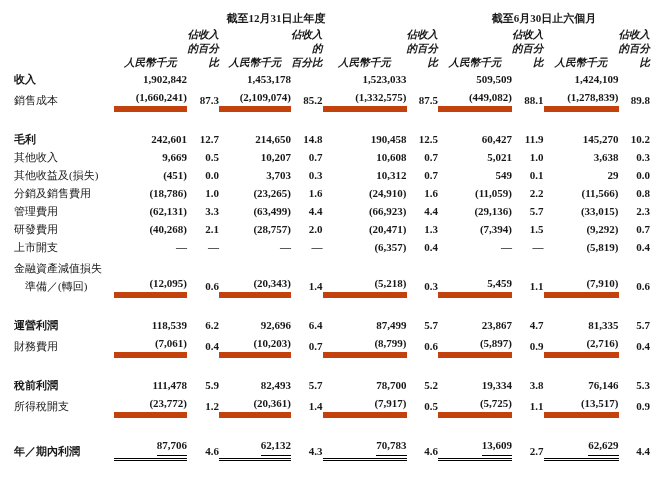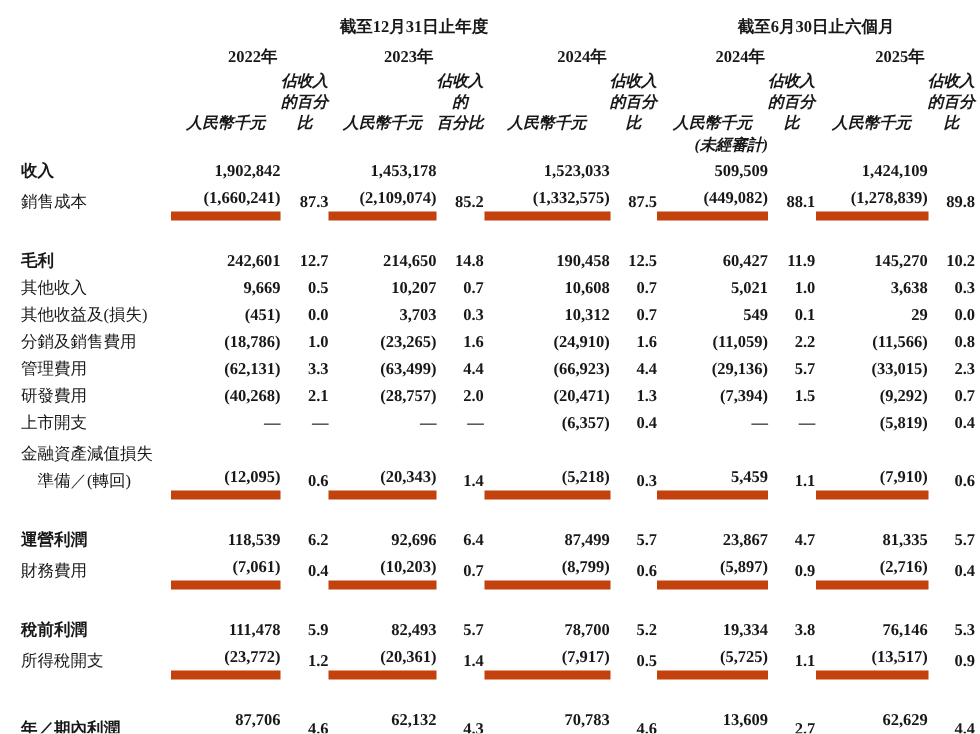--- a/index.html
+++ b/index.html
@@ -10,21 +10,21 @@
   }
   table{border-collapse:collapse;table-layout:fixed;margin:8px 0 0 14px;}
   th,td{padding:0;font-size:11px;line-height:18px;font-weight:normal;vertical-align:bottom;}
   .num{font-weight:bold;white-space:nowrap;}
   .lbl{text-align:left;white-space:nowrap;}
   .amt,.pct{text-align:right;white-space:nowrap;}
   thead th{white-space:nowrap;}
   .group{text-align:center;font-weight:bold;line-height:20px;}
   .year{text-align:right;font-weight:bold;line-height:20px;padding-right:2px;}
   .unit-h{text-align:center;font-style:italic;font-weight:bold;font-size:10.5px;line-height:14px;}
-  .pct-h{font-style:italic;font-weight:bold;font-size:10.5px;line-height:14px;}
+  .pct-h{text-align:right;font-style:italic;font-weight:bold;font-size:10.5px;line-height:14px;}
   .pct-h .l{display:block;}
   .note-h{text-align:right;font-style:italic;font-weight:bold;font-size:10.5px;line-height:15px;height:15px;}
   tr.bold .lbl{font-weight:bold;}
   td.u1{border-bottom:6px solid #c2410c;}
   td.u2{border-bottom:3px double #000;padding-bottom:2px;}
   td.u2 .num{border-bottom:1px solid #000;padding-bottom:1px;display:inline-block;}
   tr.spacer td{height:18px;line-height:18px;font-size:1px;border:none;}
   tr.row2 td{height:36px;}
   .lbl .line2{padding-left:11px;}
 </style>
@@ -47,33 +47,20 @@
         <col style="width:30px">
     </colgroup>
     <thead>
       <tr>
         <th class="lbl"></th>
         <th class="group" colspan="6">截至12月31日止年度</th>
         <th class="group" colspan="4">截至6月30日止六個月</th>
       </tr>
       <tr>
         <th class="lbl"></th>
-        <th class="year">2022年</th>
-          <th></th>
-        <th class="year">2023年</th>
-          <th></th>
-        <th class="year">2024年</th>
-          <th></th>
-        <th class="year">2024年</th>
-          <th></th>
-        <th class="year">2025年</th>
-          <th></th>
-      </tr>
-      <tr>
-        <th class="lbl"></th>
         <th class="unit-h">人民幣千元</th>
         <th class="pct-h">
             <span class="l">佔收入</span>
             <span class="l">的百分</span>
             <span class="l">比</span>
           </th>
         <th class="unit-h">人民幣千元</th>
         <th class="pct-h">
             <span class="l">佔收入</span>
             <span class="l">的</span>
@@ -90,33 +77,20 @@
             <span class="l">佔收入</span>
             <span class="l">的百分</span>
             <span class="l">比</span>
           </th>
         <th class="unit-h">人民幣千元</th>
         <th class="pct-h">
             <span class="l">佔收入</span>
             <span class="l">的百分</span>
             <span class="l">比</span>
           </th>
-      </tr>
-      <tr>
-        <th class="lbl"></th>
-        <th class="note-h"></th>
-          <th></th>
-        <th class="note-h"></th>
-          <th></th>
-        <th class="note-h"></th>
-          <th></th>
-        <th class="note-h">(未經審計)</th>
-          <th></th>
-        <th class="note-h"></th>
-          <th></th>
       </tr>
     </thead>
     <tbody id="tbody">
         <tr class="bold">
           <td class="lbl">
             <div>收入</div>
           </td>
           <td class="amt"><span class="num">1,902,842</span></td>
           <td class="pct"><span class="num"></span></td>
           <td class="amt"><span class="num">1,453,178</span></td>

